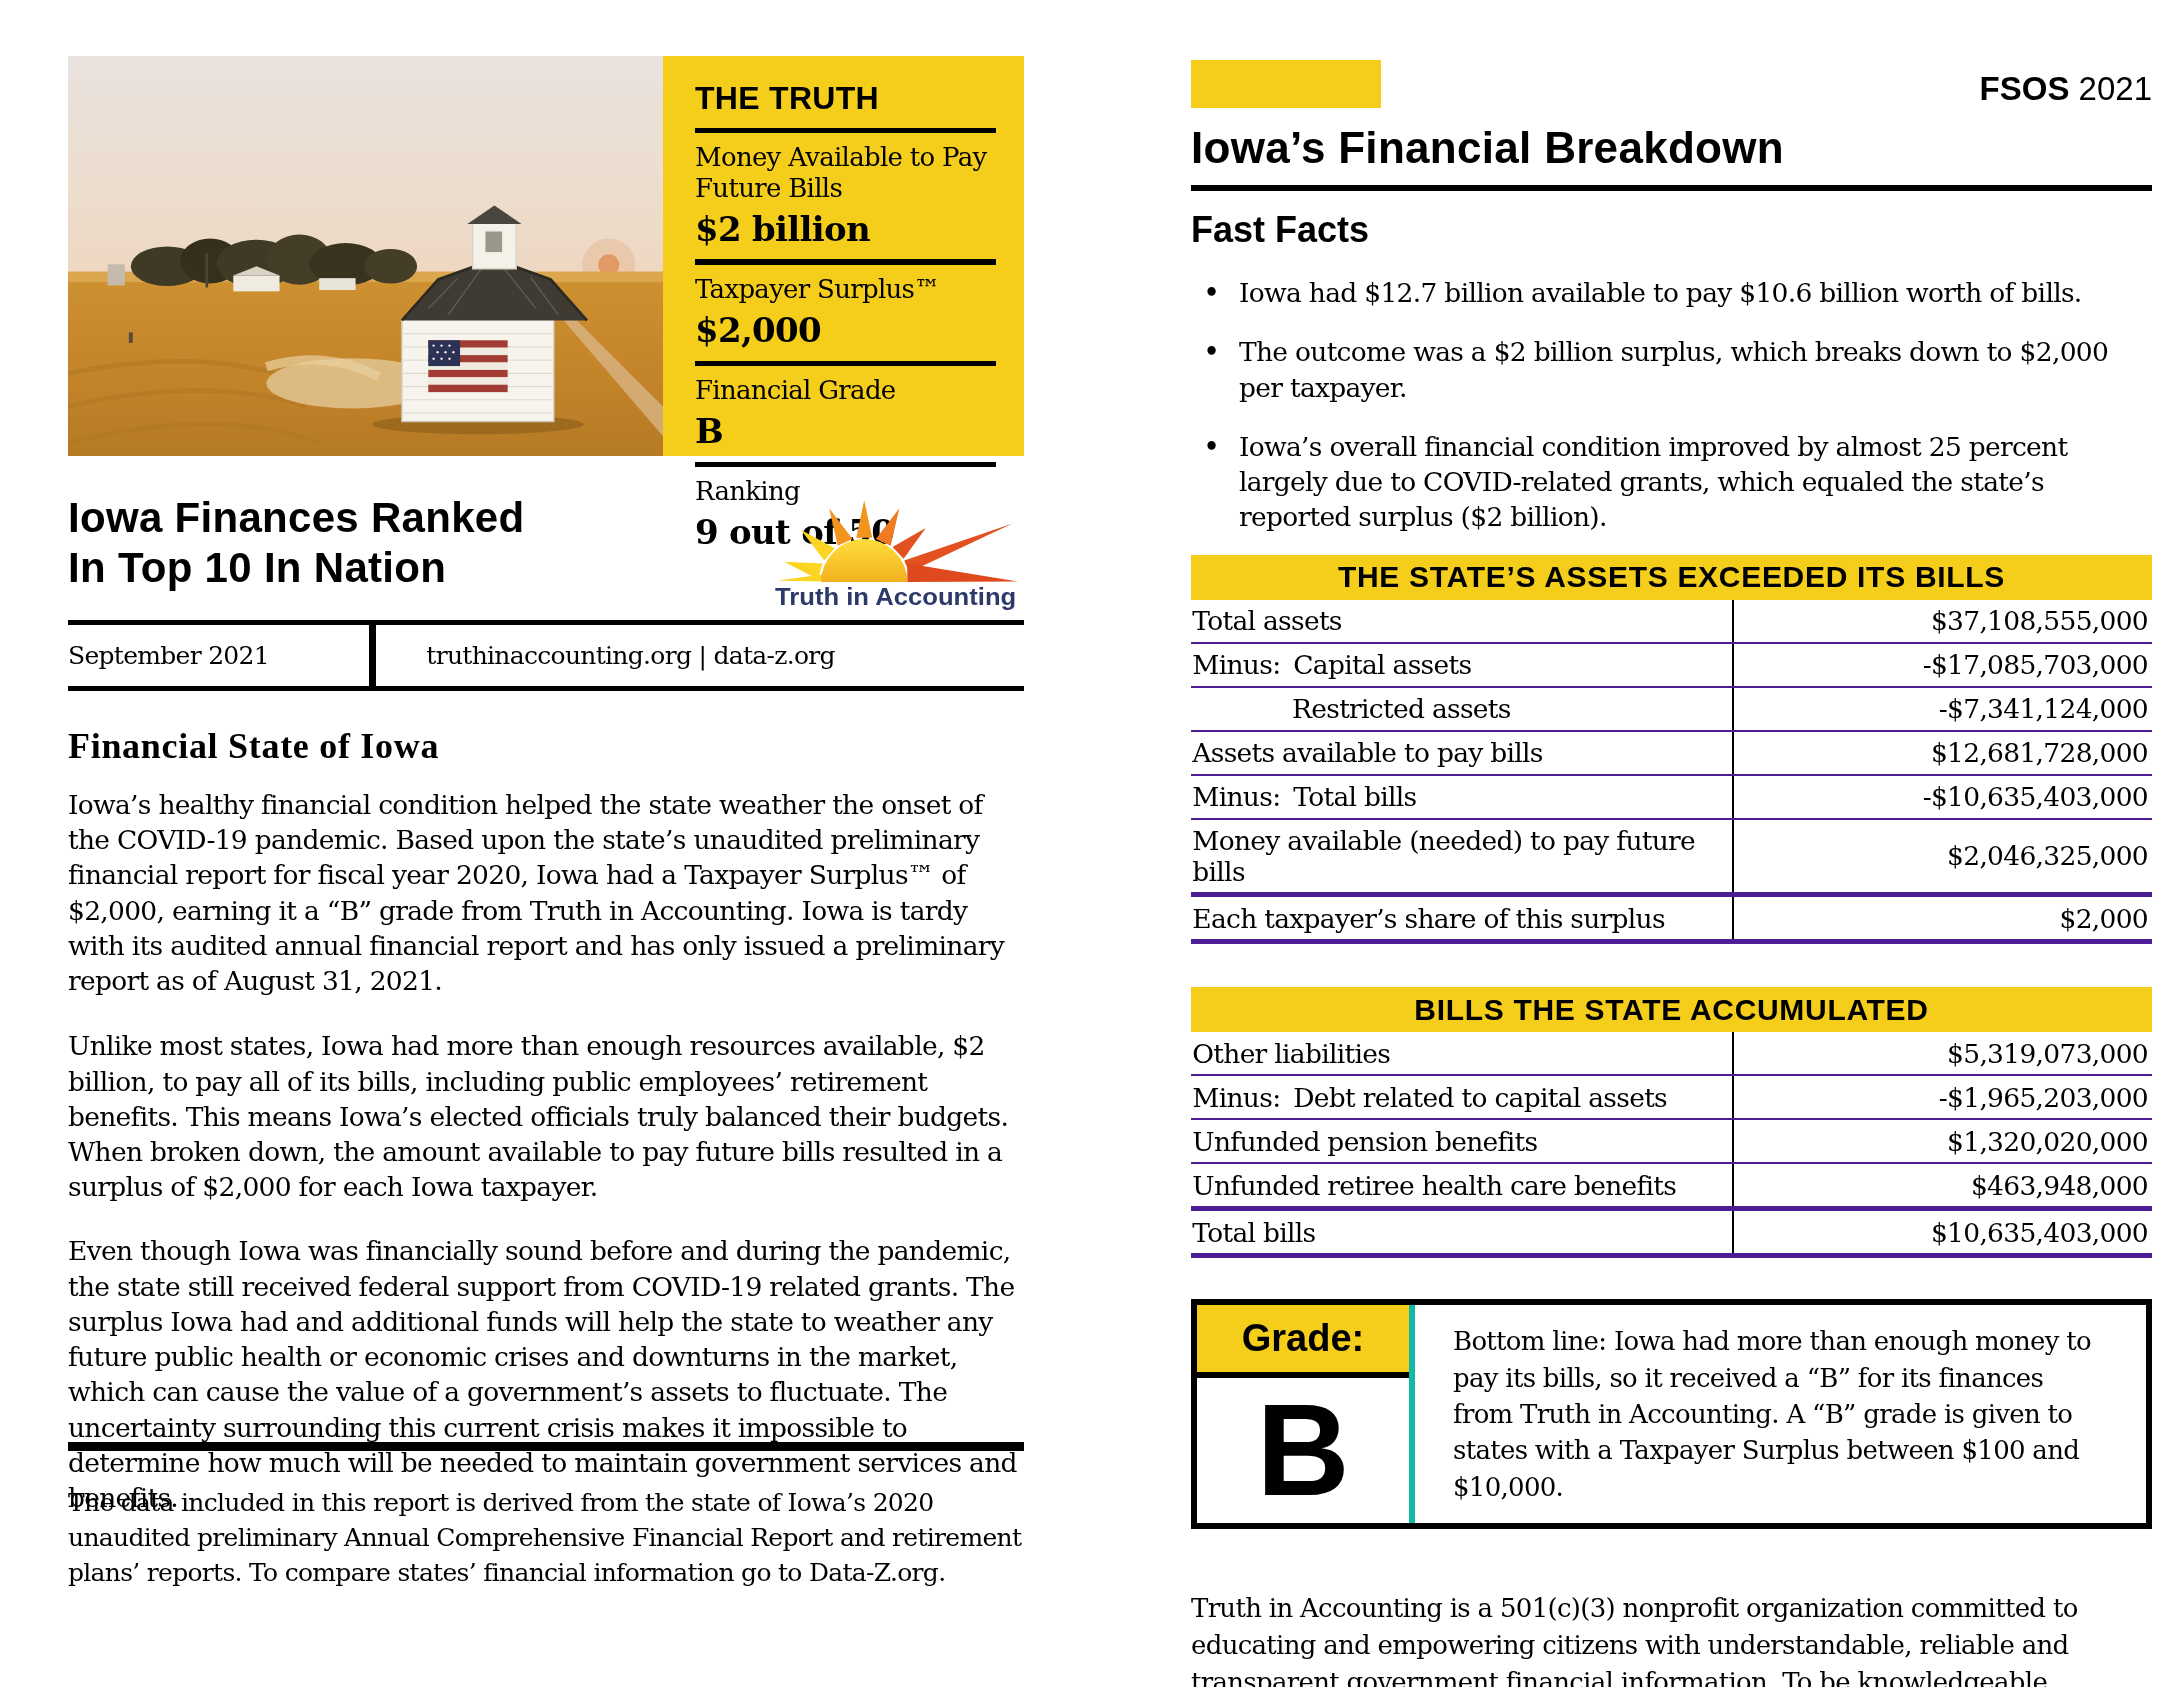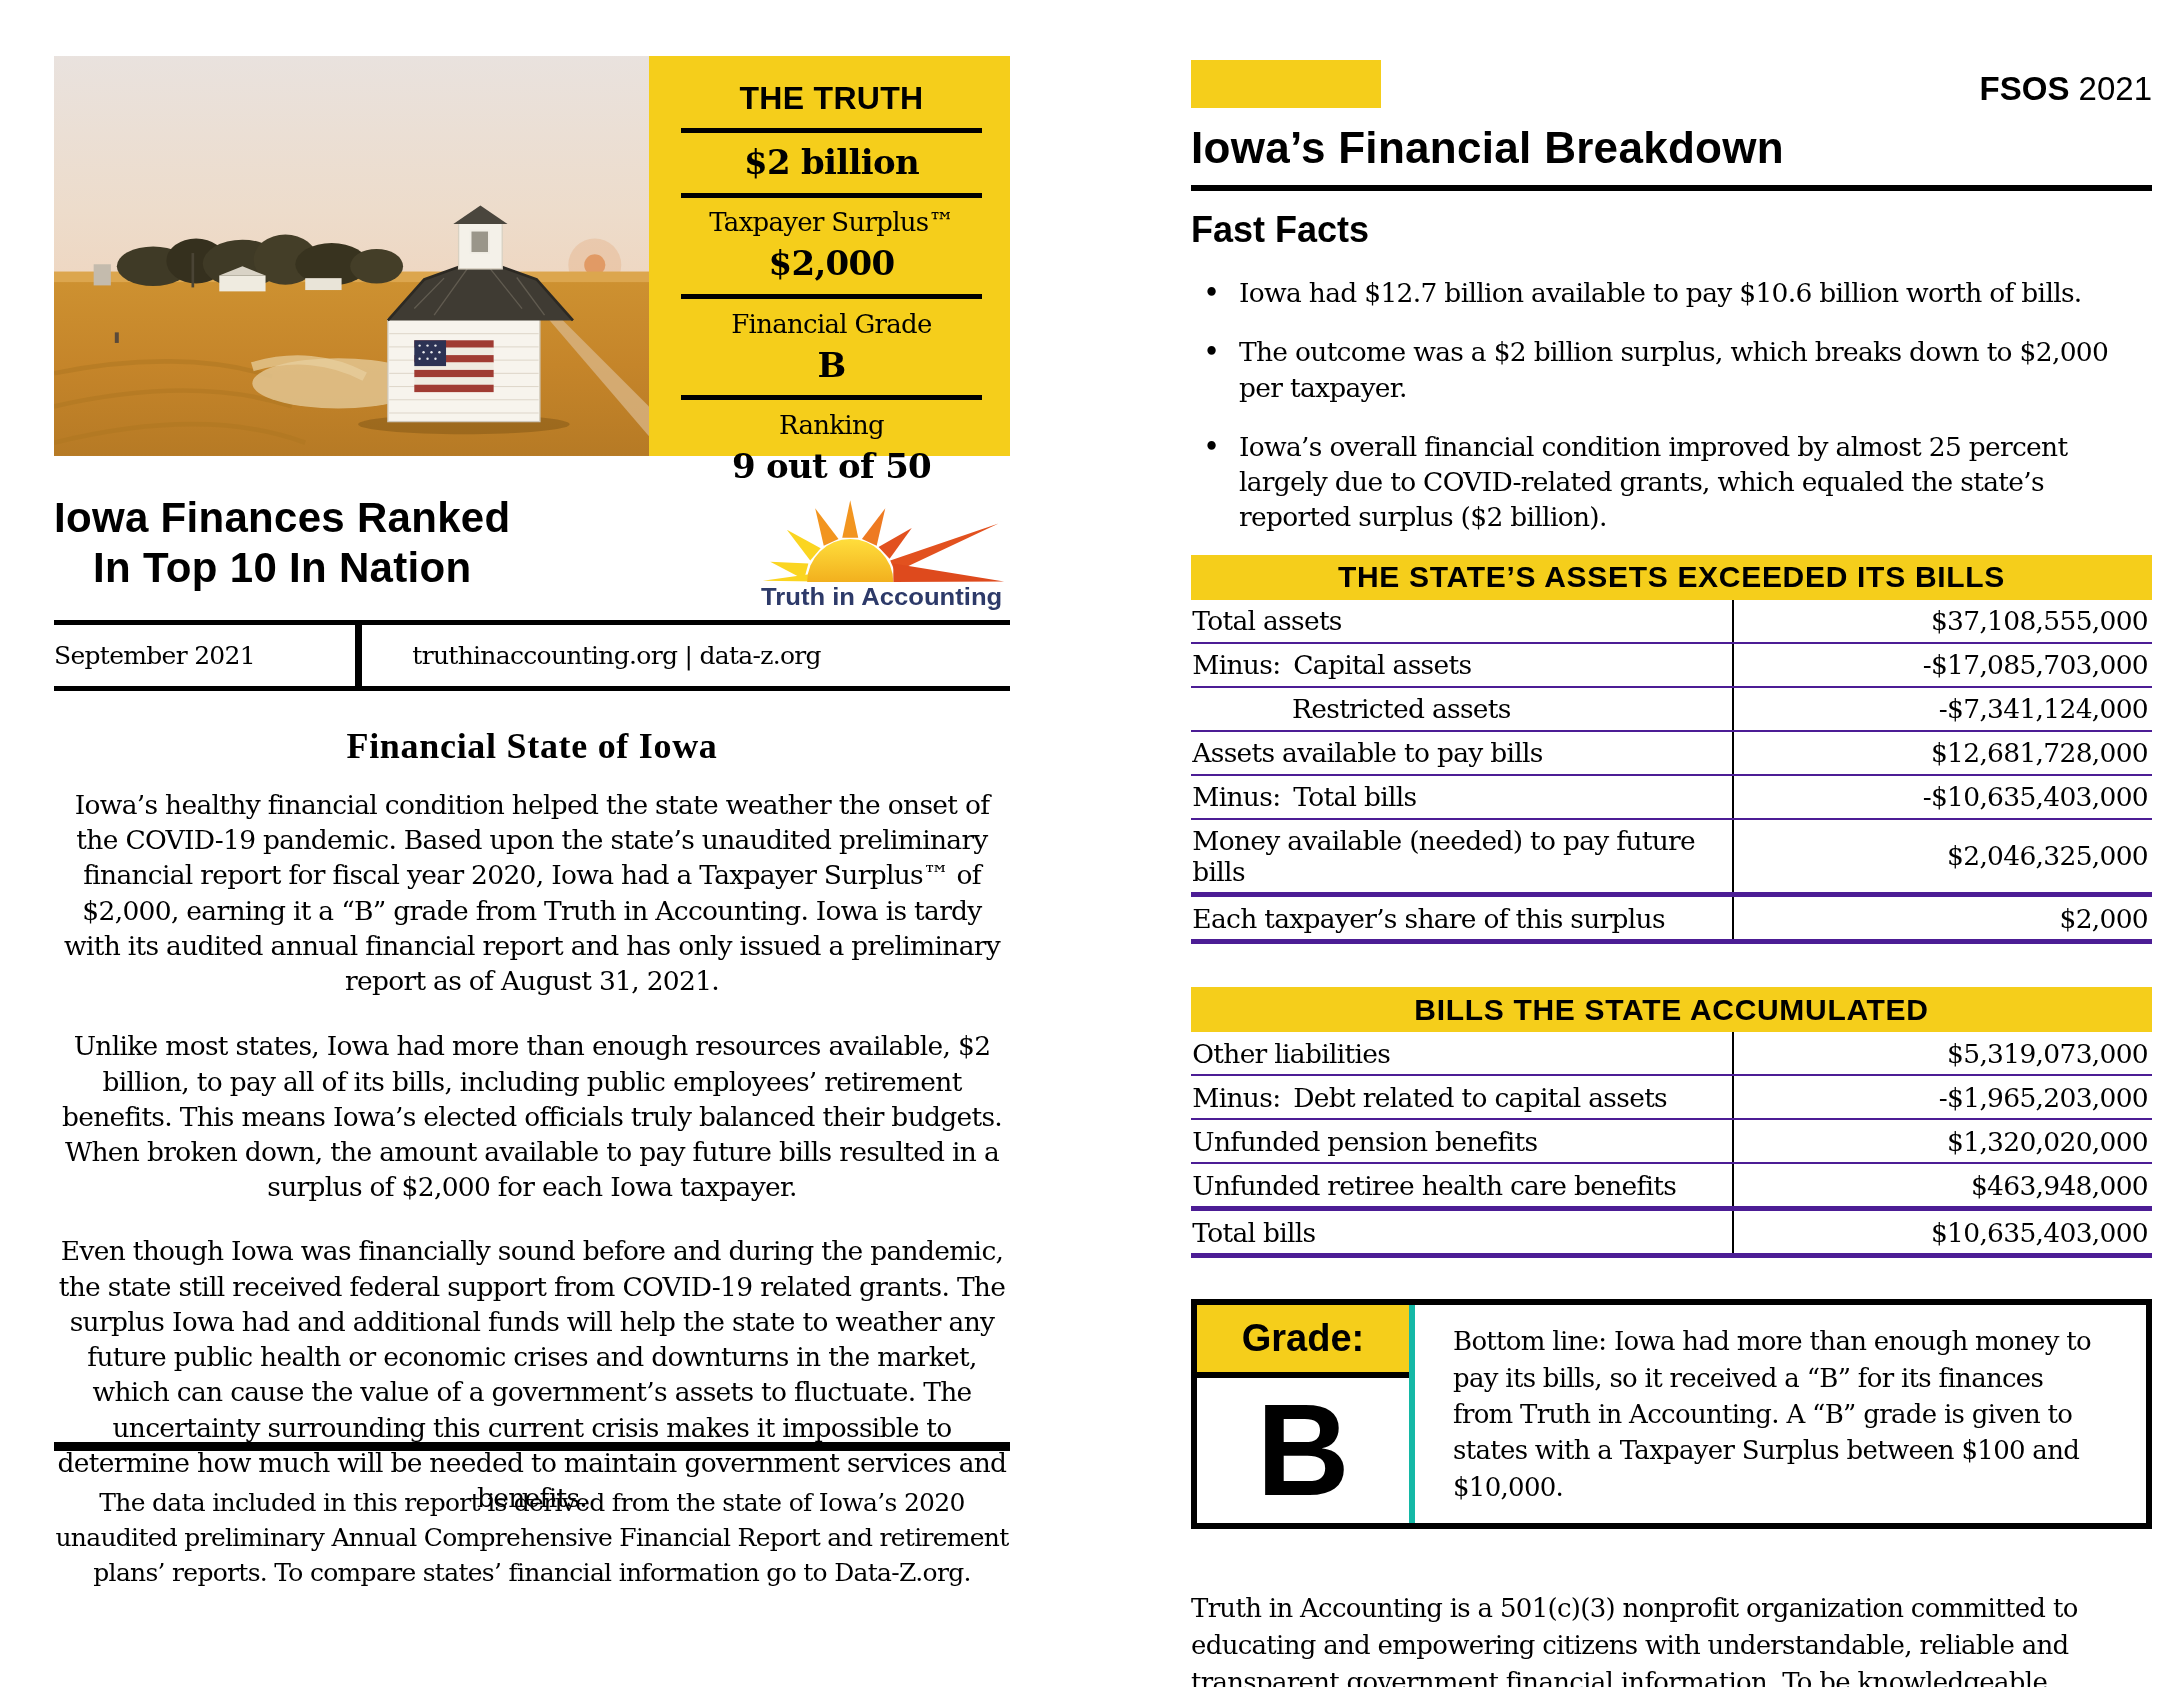--- a/index.html
+++ b/index.html
@@ -1,20 +1,20 @@
 <!DOCTYPE html>
 <html style="font-size:10.6px"><head>
 <meta charset="utf-8">
 <style>
   html,body{margin:0;padding:0;background:#ffffff;}
   .sheet{position:relative;width:2183px;height:1687px;background:#ffffff;overflow:hidden;
          font-family:"DejaVu Serif", serif;color:#000;}
 
   
-  .page-left{position:absolute;left:54px;top:56px;width:956px;height:1601px;text-align:center;}
+  .page-left{position:absolute;left:68px;top:56px;width:956px;height:1601px;}
   .hero{display:flex;height:400px;}
   .hero .photo{width:595px;height:400px;flex:0 0 auto;}
   .truth-box{flex:1;background:var(--yellow);padding:20px 28px 13.2px 32px;box-sizing:border-box;}
   .truth-title{font-family:"Liberation Sans", sans-serif;font-weight:bold;font-size:32px;letter-spacing:0.3px;margin:4px 0 10.6px;}
   .truth-rule{height:5.3px;background:#000;margin:0 0 9.3px;}
   .truth-label{font-size:26px;line-height:1.18;letter-spacing:-0.7px;}
   .truth-value{font-weight:bold;font-size:34px;margin:5.3px 0 10.6px;letter-spacing:-0.7px;}
 
   .headline-row{display:flex;justify-content:space-between;align-items:flex-start;margin-top:32px;}
   .headline{font-family:"Liberation Sans", sans-serif;font-weight:bold;font-size:42px;line-height:1.18;letter-spacing:0.3px;margin:5.3px 0 0;}
@@ -169,20 +169,21 @@
                 <circle cx="577" cy="458" r="1.8"></circle>
             </g>
           </g>
         </g>
         <rect x="92" y="418" width="6" height="16" fill="#5A4A3A"></rect>
       </svg>
 
       <div class="truth-box">
         <div class="truth-title">THE TRUTH</div>
         <div class="truth-rule"></div>
+        <div class="truth-label">Money Available to Pay Future Bills</div>
         <div class="truth-value">$2 billion</div>
         <div class="truth-rule"></div>
         <div class="truth-label">Taxpayer Surplus™</div>
         <div class="truth-value">$2,000</div>
         <div class="truth-rule"></div>
         <div class="truth-label">Financial Grade</div>
         <div class="truth-value">B</div>
         <div class="truth-rule"></div>
         <div class="truth-label">Ranking</div>
         <div class="truth-value">9 out of 50</div>

